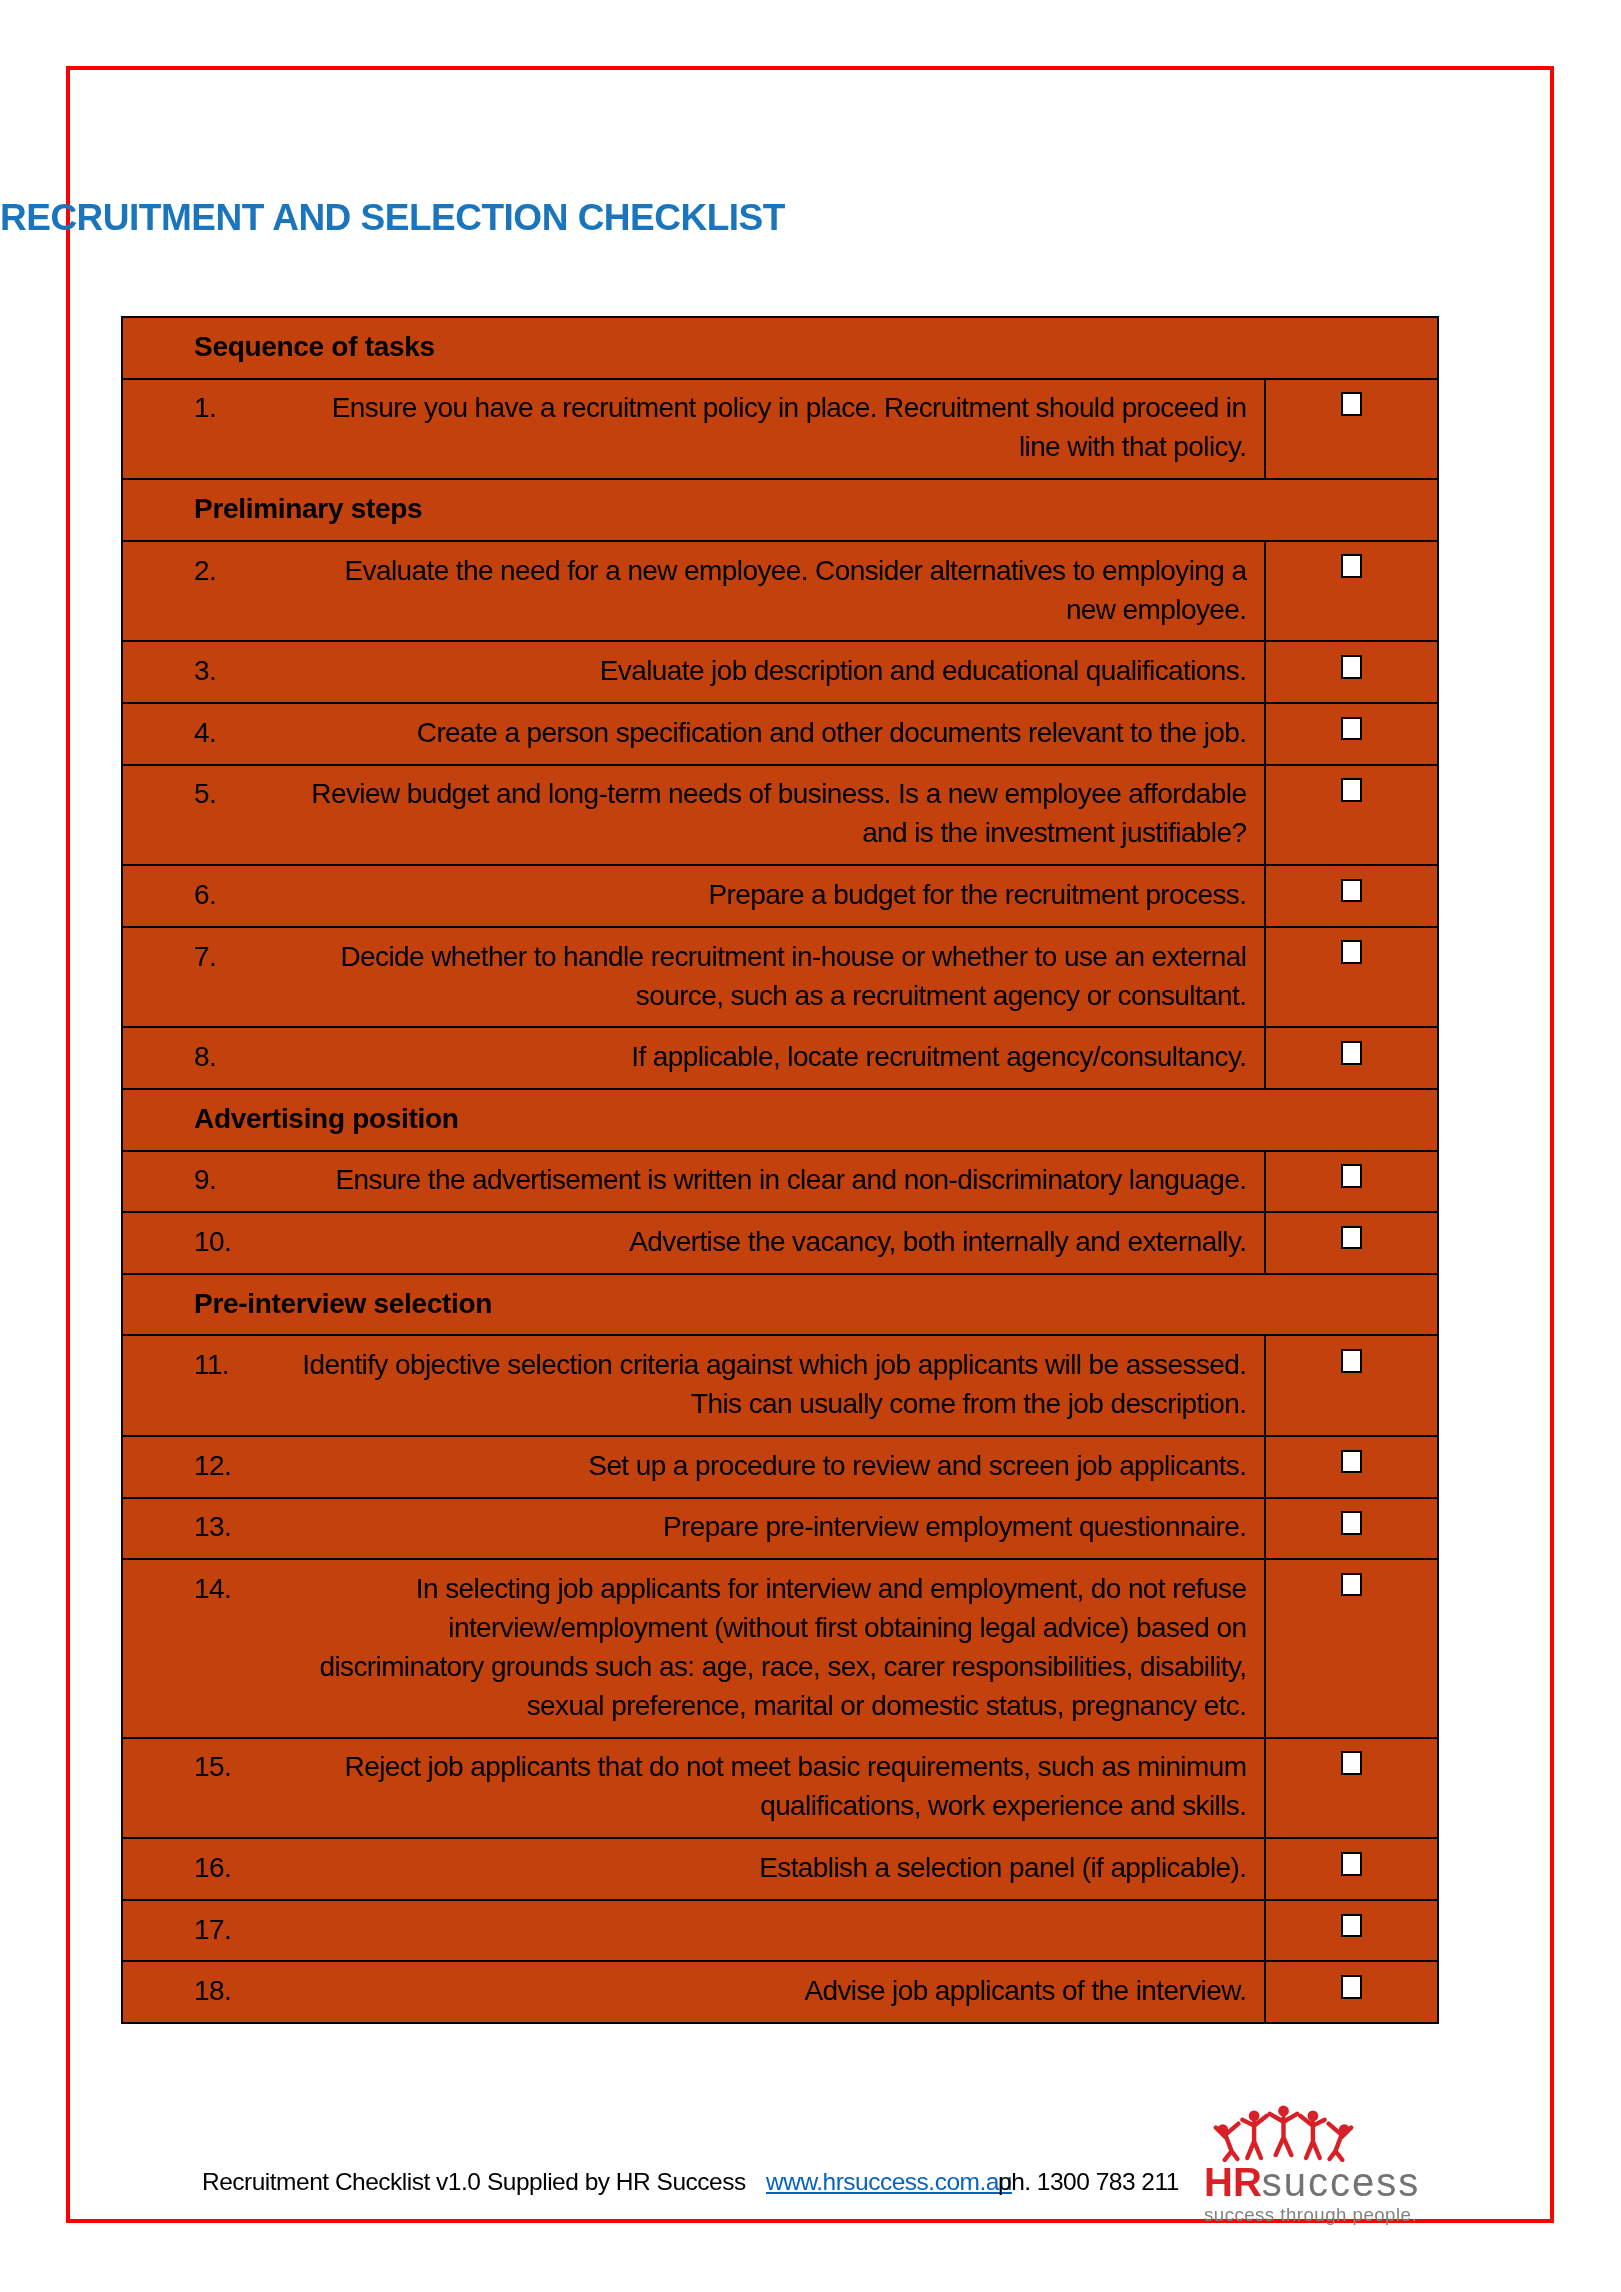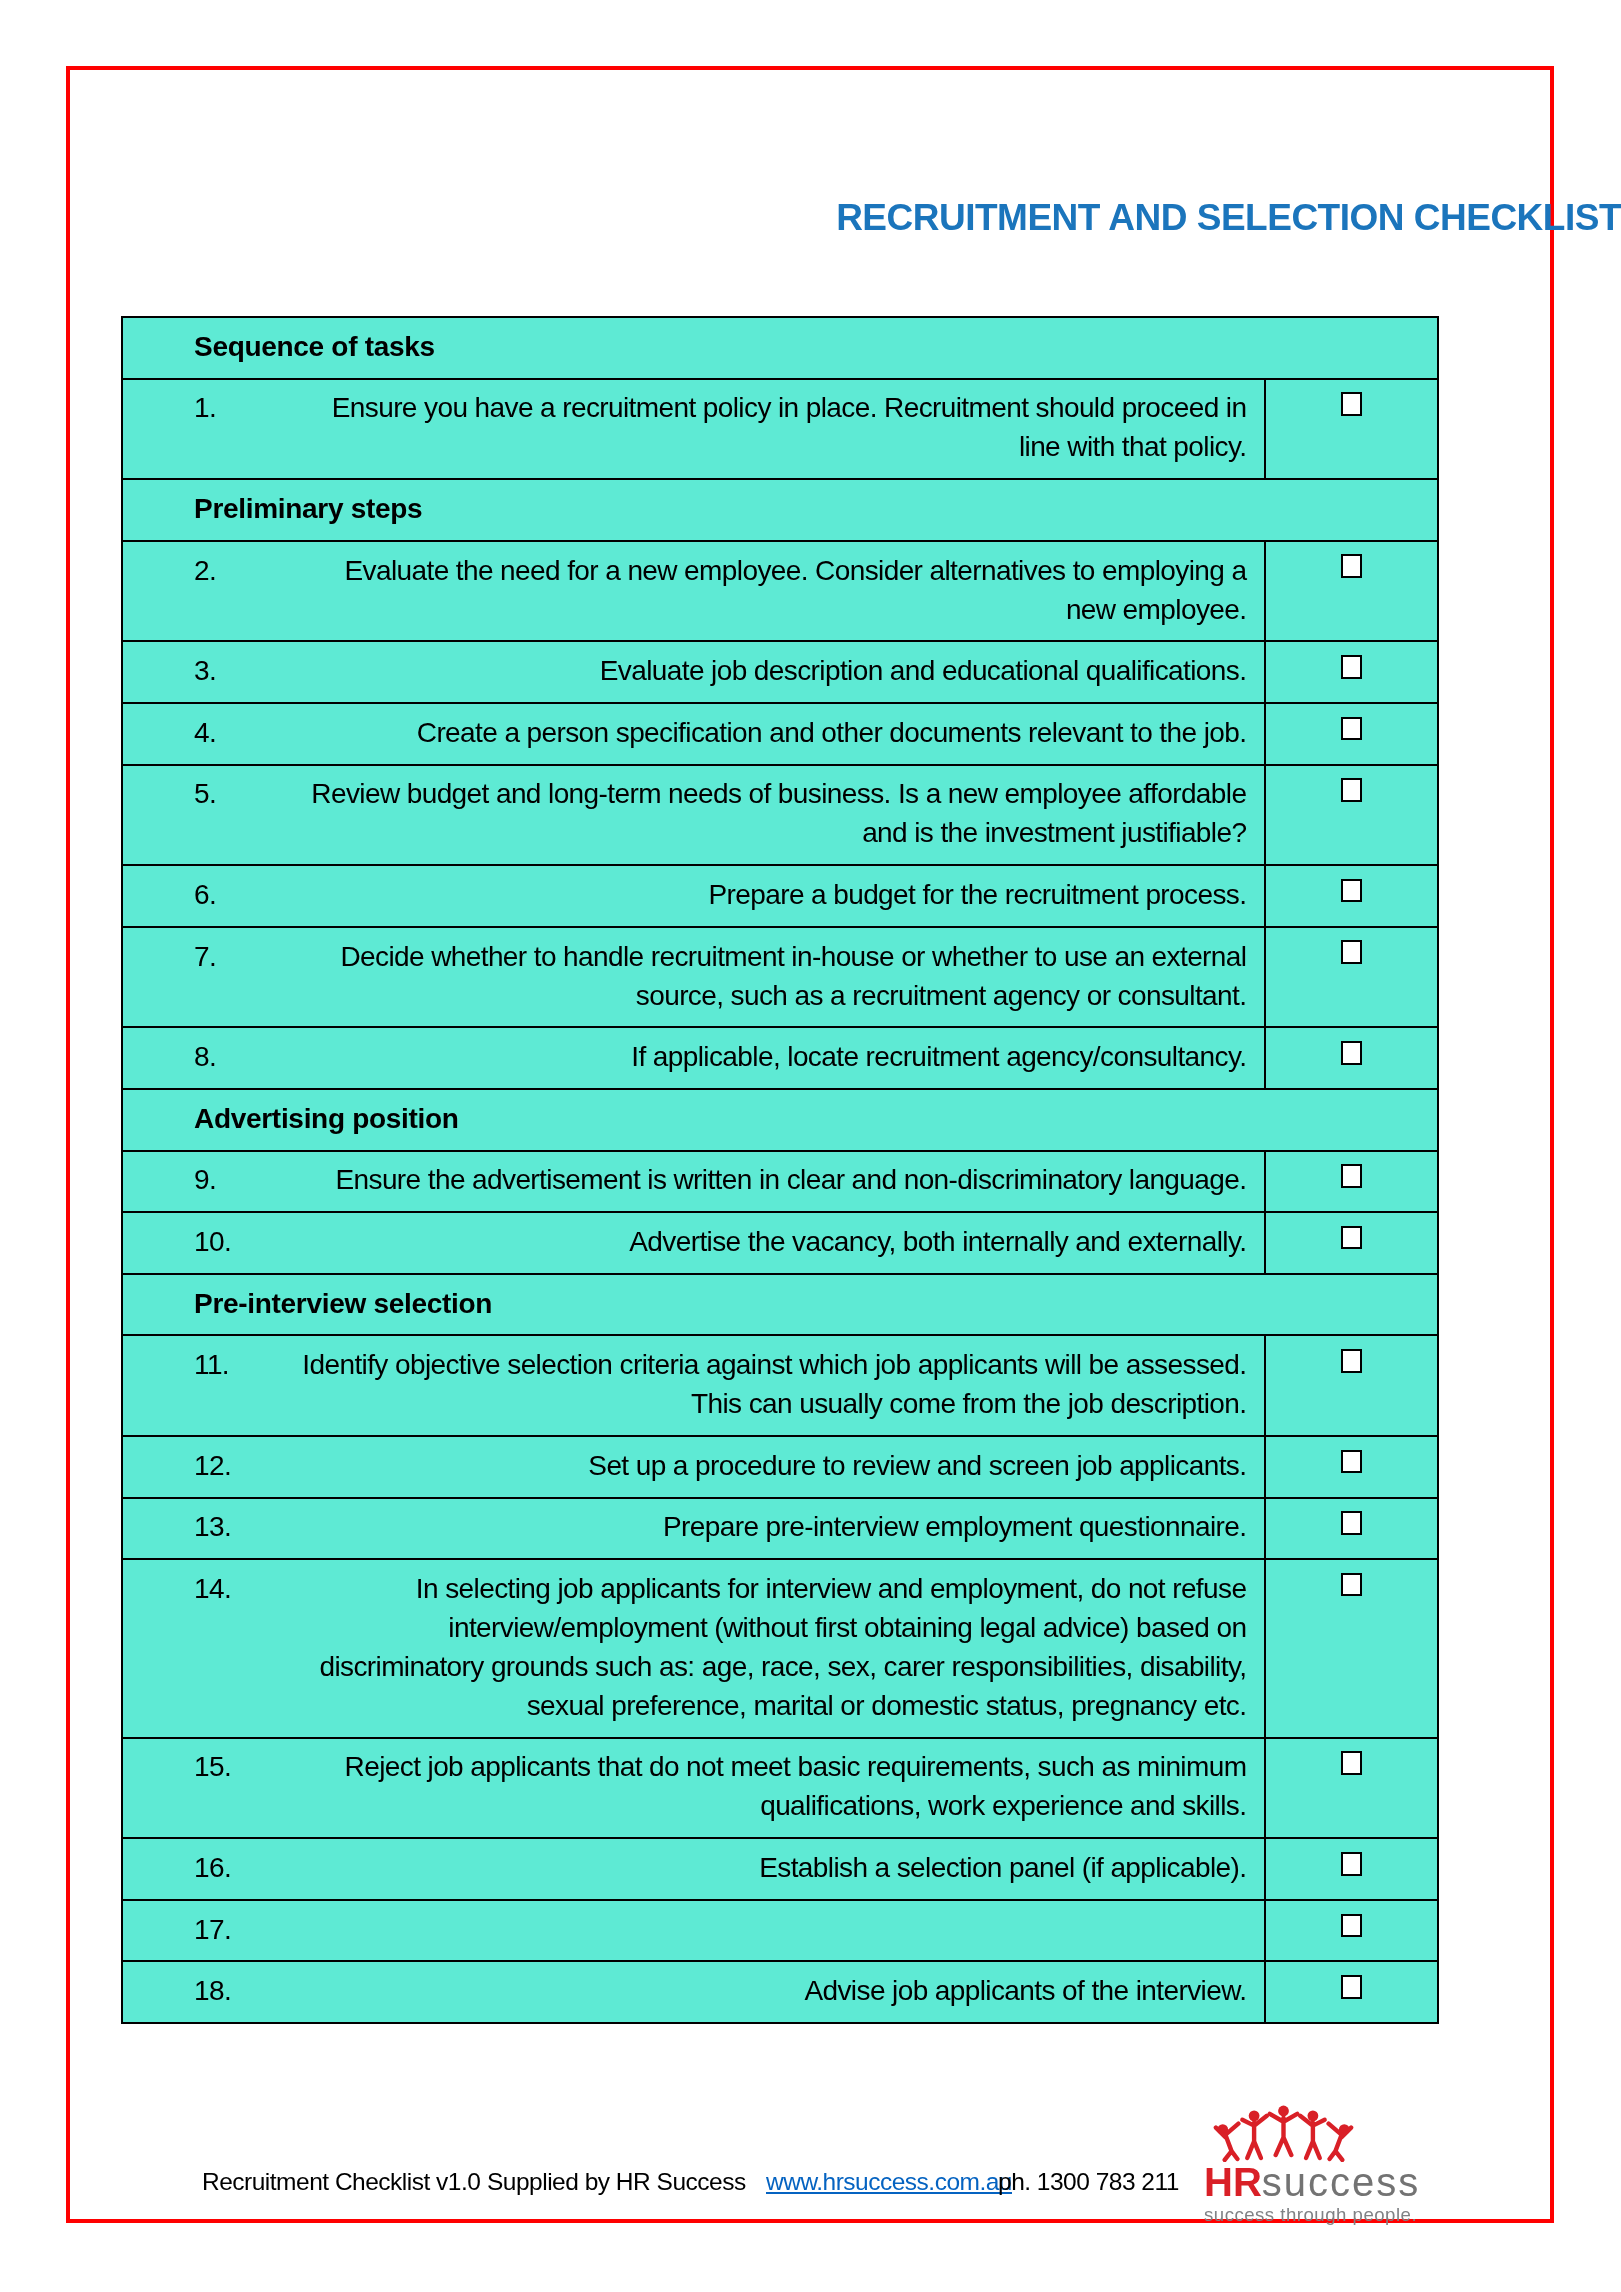--- a/index.html
+++ b/index.html
@@ -7,27 +7,27 @@
     width:1621px; height:2293px; position:relative;
     font-family:"Liberation Sans", sans-serif; color:#000;
   }
   .page-border {
     position:absolute; left:66px; top:66px;
     width:1480px; height:2149px;
     border:4.9px solid var(--border-red, #FF0000);
   }
   .title {
     position:absolute; top:197px; left:0; width:100%;
-    text-align:right; margin:0;
+    text-align:left; margin:0;
     font-size:37px; font-weight:bold; letter-spacing:-0.5px;
     color:var(--title-blue, #1B75BC);
   }
   .table {
     position:absolute; left:121px; top:316px; width:1314px;
-    border:2.9px solid #000; background:#5eead4;
+    border:2.9px solid #000; background:#c2410c;
   }
   .trow {
     display:flex; border-bottom:2.9px solid #000;
     font-size:28px; line-height:39px; letter-spacing:-0.6px;
   }
   .trow:last-child { border-bottom:none; }
   .section-label {
     flex:1; font-weight:bold; padding:8.8px 19.6px 11.8px 71px; letter-spacing:-0.3px;
   }
   .main-cell { flex:1 1 auto; display:flex; padding:8.8px 9.8px 11.8px 71px; min-width:0; }

